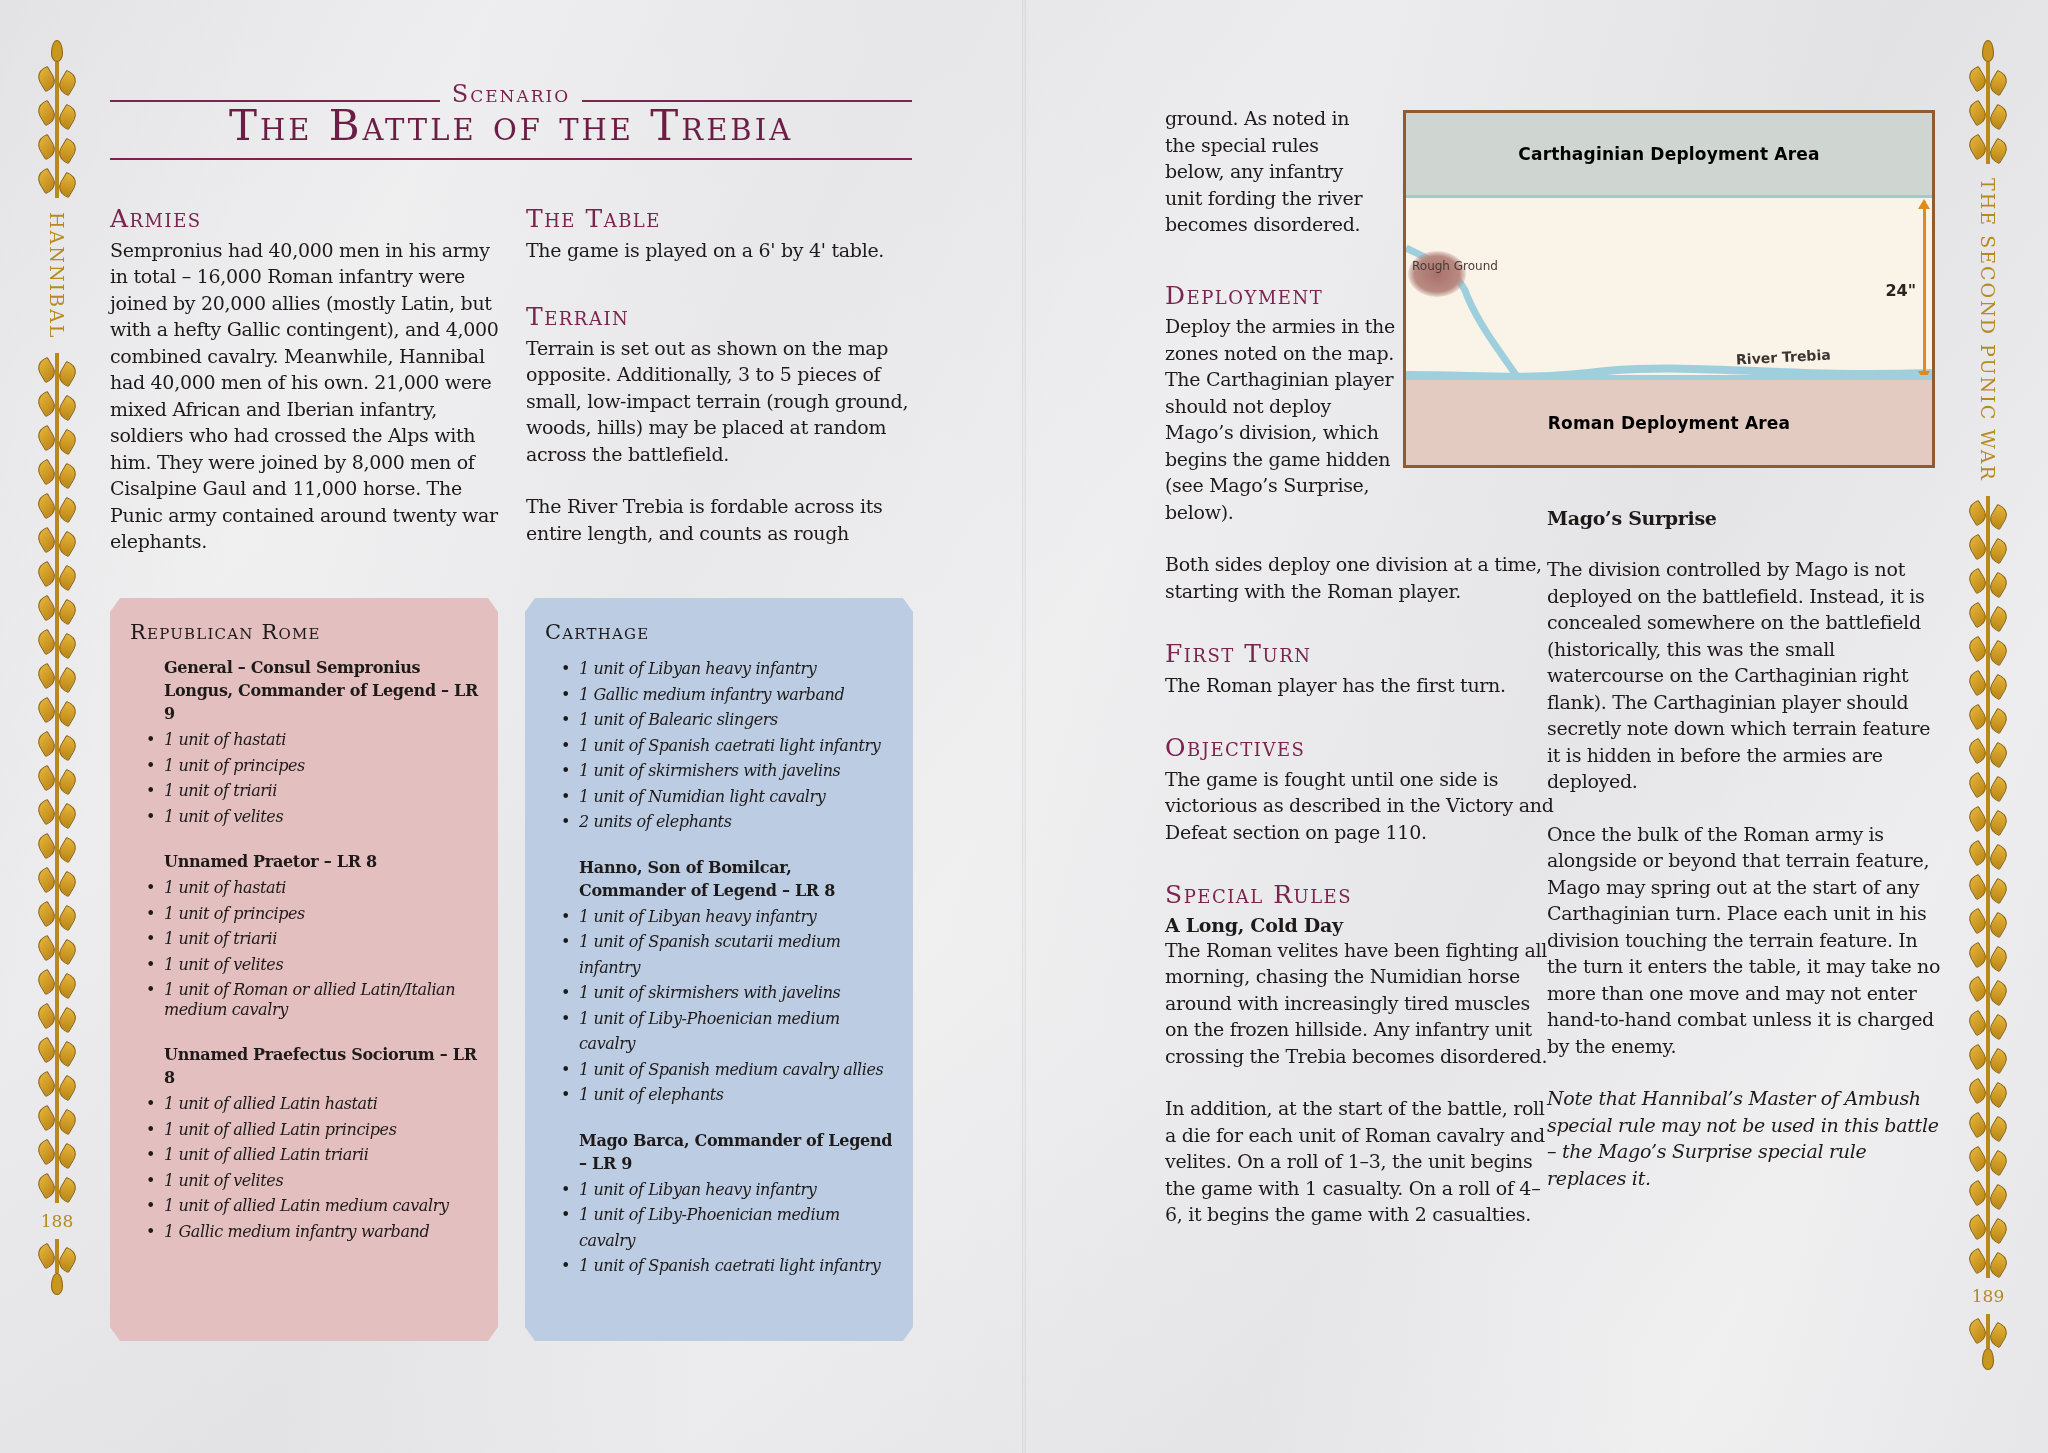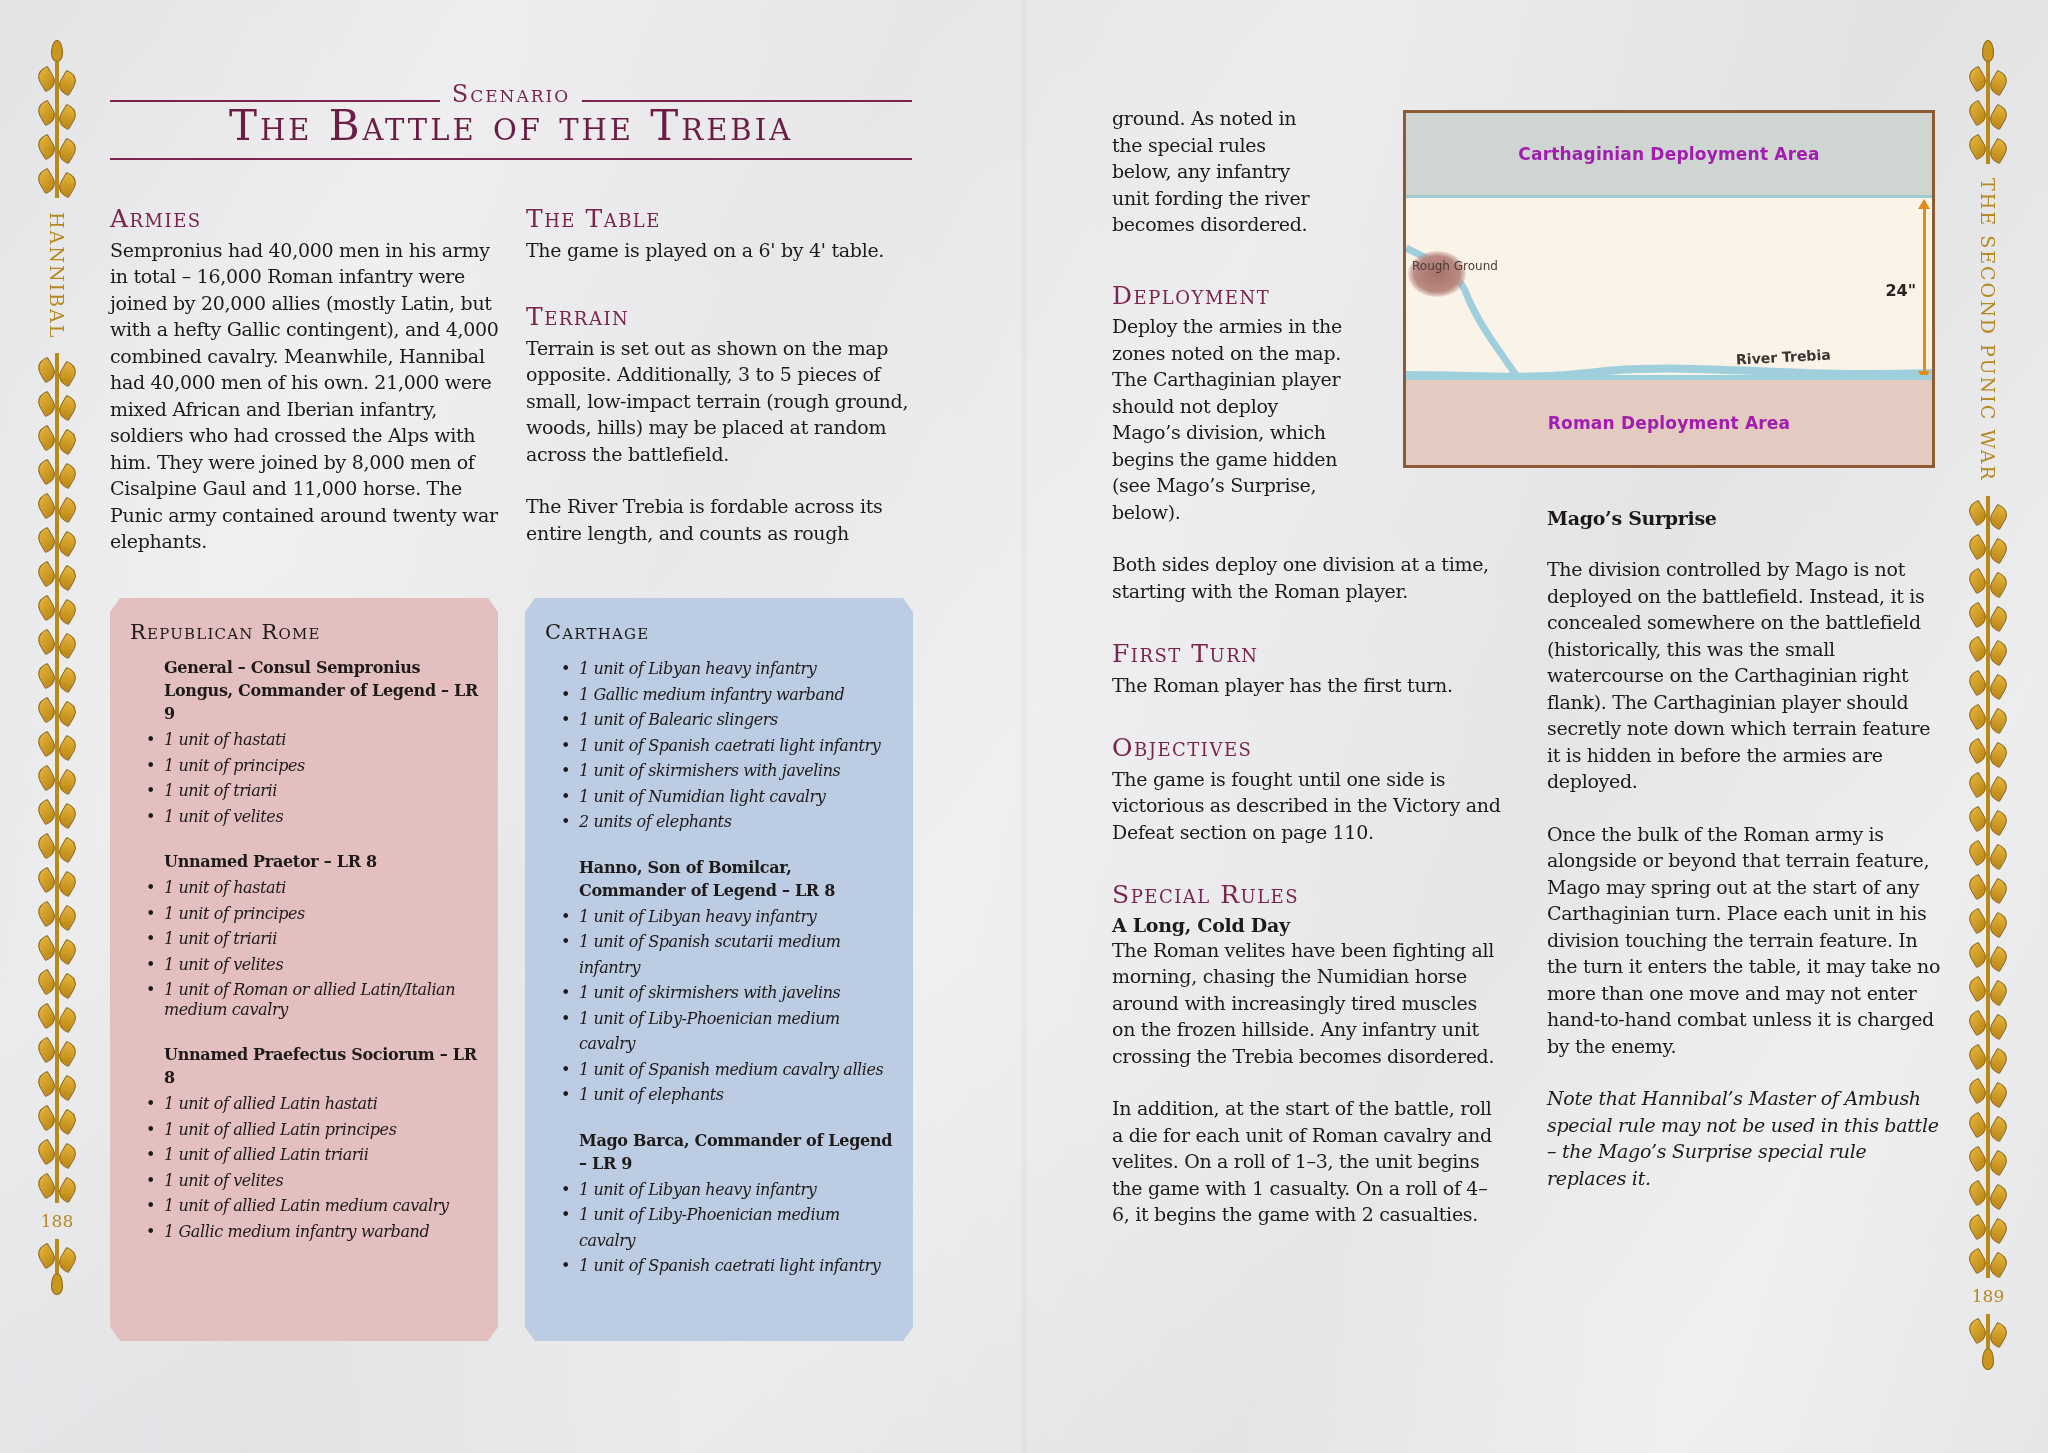--- a/index.html
+++ b/index.html
@@ -64,34 +64,34 @@
   .army-rome { left: 110px; background: #e3bfbf; }
   .army-carthage { left: 525px; width: 388px; background: #bccde3; }
   .army-title { font-size: 21px; font-variant: small-caps; letter-spacing: 1.2px; color: #1e1a1a; margin-bottom: 12px; margin-top: 6px; }
   .cmd { font-size: 16px; font-weight: bold; line-height: 23px; letter-spacing: -0.3px; margin-left: 34px; }
   ul.units { list-style: none; margin: 2px 0 21px 22px; }
   ul.units li { font-size: 16px; font-style: italic; line-height: 25.5px; position: relative; padding-left: 12px; letter-spacing: -0.4px; }
   ul.units li::before { content: "•"; position: absolute; left: -6px; font-style: normal; }
   ul.units li.wrap { line-height: 20px; padding-top: 3px; padding-bottom: 2px; }
 
   
-  .col-r1 { left: 1112px; top: 105px; width: 390px; }
+  .col-r1 { left: 1165px; top: 105px; width: 390px; }
   .col-r2 { left: 1547px; top: 506px; width: 400px; }
   p.narrow { width: 240px; }
   h3.sub { font-size: 19px; font-weight: bold; line-height: 24px; letter-spacing: -0.3px; }
   p.italic { font-style: italic; }
 
   
   .map {
     position: absolute; left: 1403px; top: 110px; width: 532px; height: 358px;
     border: 3px solid #8e5b32; background: #faf3e8;
   }
   .map .zone-top { position: absolute; left: 0; top: 0; width: 100%; height: 85px; background: #cfd6d2; border-bottom: 3px solid #9ccbd3; display: flex; align-items: center; justify-content: center; }
   .map .zone-bottom { position: absolute; left: 0; bottom: 0; width: 100%; height: 90px; background: #e3cbc1; border-top: 5px solid #9fcfdc; display: flex; align-items: center; justify-content: center; }
-  .map .zone-label { font-family: "DejaVu Sans", sans-serif; font-size: 17px; font-weight: bold; color: #a21caf; letter-spacing: 0.2px; text-align: right; }
+  .map .zone-label { font-family: "DejaVu Sans", sans-serif; font-size: 17px; font-weight: bold; color: #000000; letter-spacing: 0.2px; text-align: right; }
   .map .rough { position: absolute; left: 2px; top: 138px; width: 58px; height: 46px; border-radius: 50%; background: radial-gradient(ellipse at center, #a8716b 0%, #b98a82 55%, rgba(210,170,160,0) 75%); }
   .map .rough-label { position: absolute; left: 6px; top: 146px; font-family: "DejaVu Sans", sans-serif; font-size: 12px; line-height: 14px; color: #4a3a36; }
   .map svg { position: absolute; left: 0; top: 0; }
   .map .river-label { position: absolute; left: 330px; top: 236px; font-family: "DejaVu Sans", sans-serif; font-size: 14px; font-weight: bold; color: #3c3430; transform: rotate(-3deg); }
   .map .measure { position: absolute; right: 6px; top: 88px; width: 3px; height: 178px; background: #e08b1a; }
   .map .measure::before, .map .measure::after { content: ""; position: absolute; left: -5px; width: 0; height: 0; border-left: 6px solid transparent; border-right: 6px solid transparent; }
   .map .measure::before { top: -2px; border-bottom: 10px solid #e08b1a; }
   .map .measure::after { bottom: -2px; border-top: 10px solid #e08b1a; }
   .map .measure-label { position: absolute; right: 16px; top: 168px; font-family: "DejaVu Sans", sans-serif; font-size: 16px; font-weight: bold; color: #2a2420; }
 </style>

